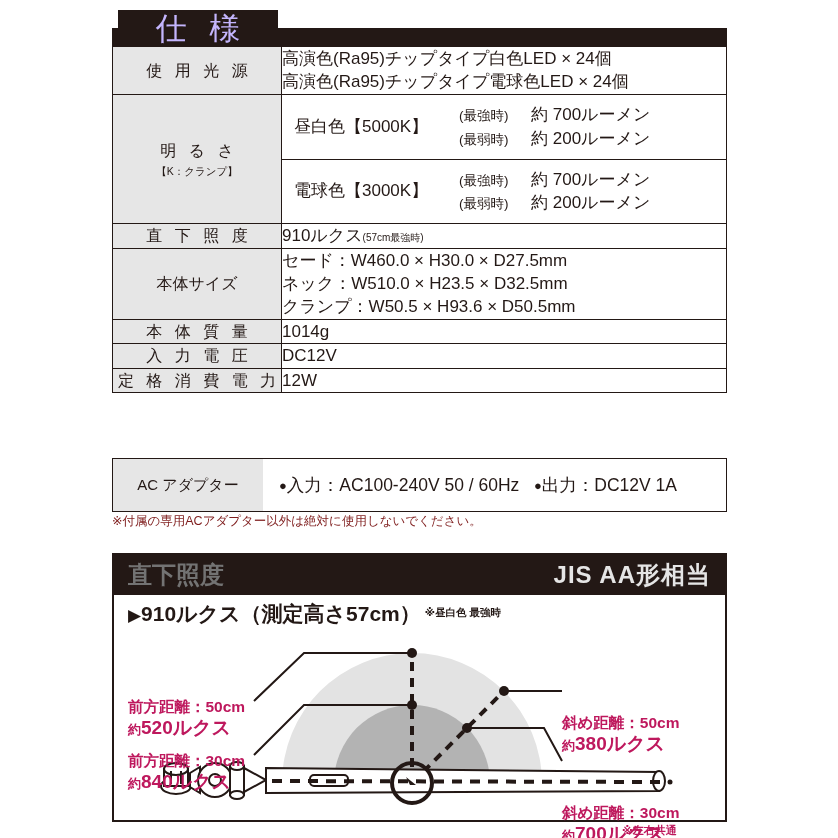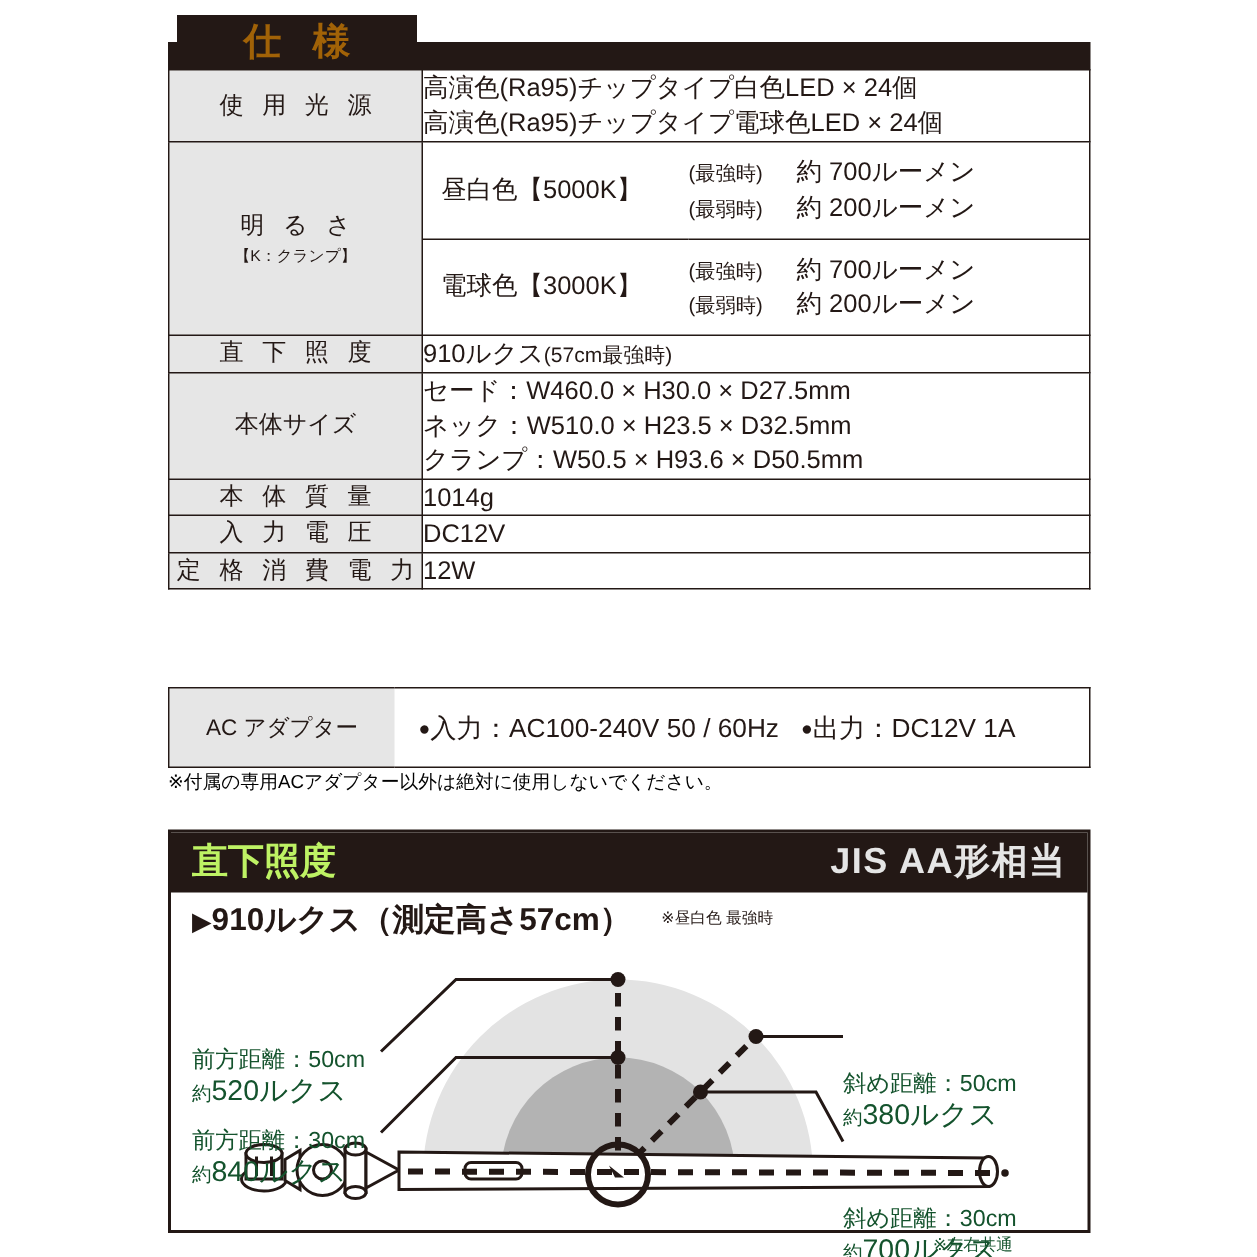--- a/index.html
+++ b/index.html
@@ -37,23 +37,23 @@
     position: absolute;
     left: 6px; top: 0;
     width: 160px;
     height: 36px;
     background: #231815;
     display: flex;
     align-items: center;
     justify-content: center;
   }
   .hdr-left span {
-    color: #a16207;
-    font-size: 25px;
-    font-weight: bold;
+    color: #c4b5fd;
+    font-size: 31px;
+    font-weight: normal;
     letter-spacing: 7px;
     text-indent: 7px;
     line-height: 1;
   }
 
   table.spec {
     border-collapse: collapse;
     width: 615px;
     table-layout: fixed;
     border: 1px solid #231815;
@@ -81,21 +81,21 @@
     letter-spacing: 0;
     text-indent: 0;
     margin-top: 2px;
   }
   td.val {
     padding: 7px 0 7px 12px;
     font-size: 17px;
     line-height: 1.38;
   }
   td.val .small {
-    font-size: 14px;
+    font-size: 10px;
   }
   td.nest { padding: 0; }
   table.inner {
     border-collapse: collapse;
     width: 100%;
     table-layout: fixed;
   }
   table.inner td {
     border: none;
     border-bottom: 1px solid #231815;
@@ -138,21 +138,21 @@
   table.ac td.val2 {
     padding-left: 16px;
     font-size: 17.5px;
   }
   .bullet { font-size: 13px; vertical-align: 1px; }
   #ac-note {
     position: absolute;
     left: 112px;
     top: 513px;
     font-size: 12.5px;
-    color: #000000;
+    color: #7f1d1d;
   }
 
   
   #lux-block {
     position: absolute;
     left: 112px;
     top: 553px;
     width: 615px;
     height: 269px;
     border: 2px solid #231815;
@@ -162,21 +162,21 @@
   #lux-hdr {
     height: 40px;
     background: #231815;
     display: flex;
     align-items: center;
     justify-content: space-between;
     padding: 0 14px;
     box-sizing: border-box;
   }
   #lux-hdr .lh {
-    color: #bef264;
+    color: #737373;
     font-size: 24px;
     font-weight: bold;
     line-height: 1;
   }
   #lux-hdr .rh {
     color: #e5e5e5;
     font-size: 24px;
     font-weight: bold;
     line-height: 1;
     letter-spacing: 1px;
@@ -184,39 +184,40 @@
   #lux-sub {
     padding: 8px 0 0 14px;
     font-size: 21px;
     font-weight: bold;
     line-height: 1;
     white-space: nowrap;
   }
   #lux-sub .tri { font-size: 17px; }
   #lux-sub .note {
     font-size: 10.5px;
-    font-weight: normal;
+    font-weight: bold;
     vertical-align: 5px;
-    margin-left: 20px;
+    margin-left: 4px;
   }
 
   #diagram {
     position: absolute;
     left: 0; top: 46px;
     width: 611px;
     height: 219px;
   }
   #diagram svg { display: block; }
 
   .dlabel {
     position: absolute;
     font-size: 15.5px;
     line-height: 1.25;
     white-space: nowrap;
-    color: #14532d;
+    color: #be185d;
+    font-weight: bold;
   }
   .dlabel .big {
     font-size: 19px;
   }
   .dlabel .pre { font-size: 13px; }
   #lbl-front50 { left: 14px;  top: 96px; }
   #lbl-front30 { left: 14px;  top: 150px; }
   #lbl-diag50  { left: 448px; top: 112px; }
   #lbl-diag30  { left: 448px; top: 166px; margin-top: 36px; }
   #lbl-common  { left: 508px; top: 223px; font-size: 11px; }

